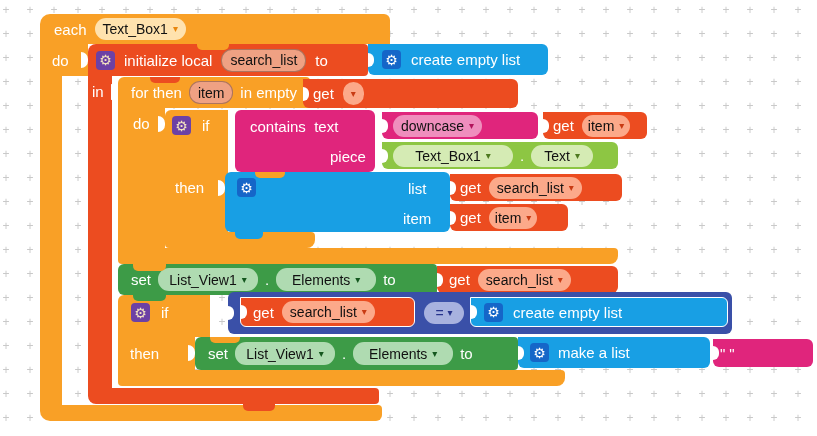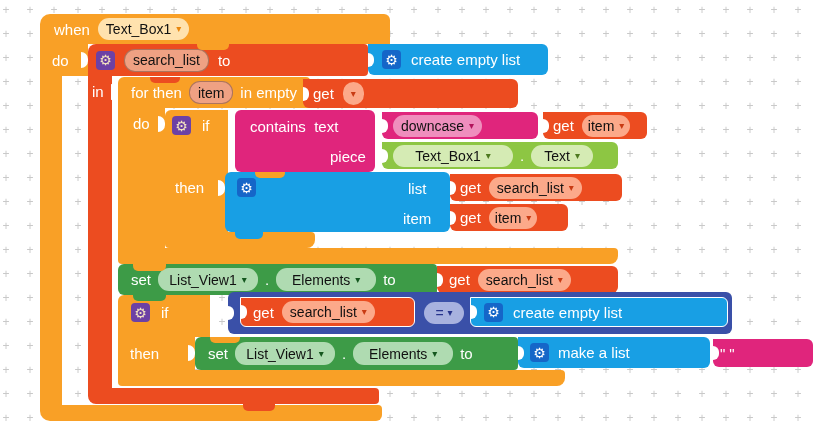--- a/index.html
+++ b/index.html
@@ -642,33 +642,34 @@
       <span class="grid-plus" style="left: 726px; top: 418px;">+</span>
       <span class="grid-plus" style="left: 750px; top: 418px;">+</span>
       <span class="grid-plus" style="left: 774px; top: 418px;">+</span>
       <span class="grid-plus" style="left: 798px; top: 418px;">+</span>
     </div>
 
   <div class="abs" style="left:40px;top:44px;width:22px;height:361px;background:#F9A026;"></div>
   <div class="abs" style="left:40px;top:44px;width:48px;height:32px;background:#F9A026;"></div>
   <div class="abs" style="left:40px;top:405px;width:342px;height:16px;background:#F9A026;border-radius:0 4px 6px 10px;"></div>
   <div class="blk" style="left:40px;top:14px;width:350px;height:30px;background:#F9A026;border-radius:10px 6px 0 0;padding-left:14px;gap:8px;">
-    <span>when</span>
+    <span>each</span>
     <span class="field" style="background:#FFE2AE;height:22px;">
       <span>Text_Box1</span>
       <span class="arrow" style="color:#E8860D;">▾</span>
     </span>
   </div>
   <div class="lbl" style="left:52px;top:52px;">do</div>
 
   <div class="abs" style="left:88px;top:388px;width:291px;height:16px;background:#EC4C20;border-radius:0 4px 4px 8px;"></div>
   <div class="notch" style="left:243px;top:404px;width:32px;background:#EC4C20;"></div>
   <div class="abs" style="left:88px;top:76px;width:24px;height:312px;background:#EC4C20;"></div>
   <div class="blk" style="left:88px;top:44px;width:280px;height:32px;background:#EC4C20;border-radius:8px 4px 4px 0;padding-left:8px;gap:9px;">
     <span class="badge purple">⚙</span>
+    <span>initialize local</span>
     <span class="field" style="background:#EFA183;border:1px solid rgba(0,0,0,.28);">
       <span>search_list</span>
     </span>
     <span>to</span>
   </div>
   <div class="notch" style="left:197px;top:44px;width:32px;height:6px;background:#F9A026;"></div>
   <div class="lbl" style="left:92px;top:83px;">in</div>
   <div class="socketmark" style="left:81px;top:52px;"></div>
 
   <div class="blk plug" style="left:368px;top:44px;width:180px;height:31px;background:#189FE4;border-radius:0 6px 6px 6px;padding-left:14px;gap:10px;">

